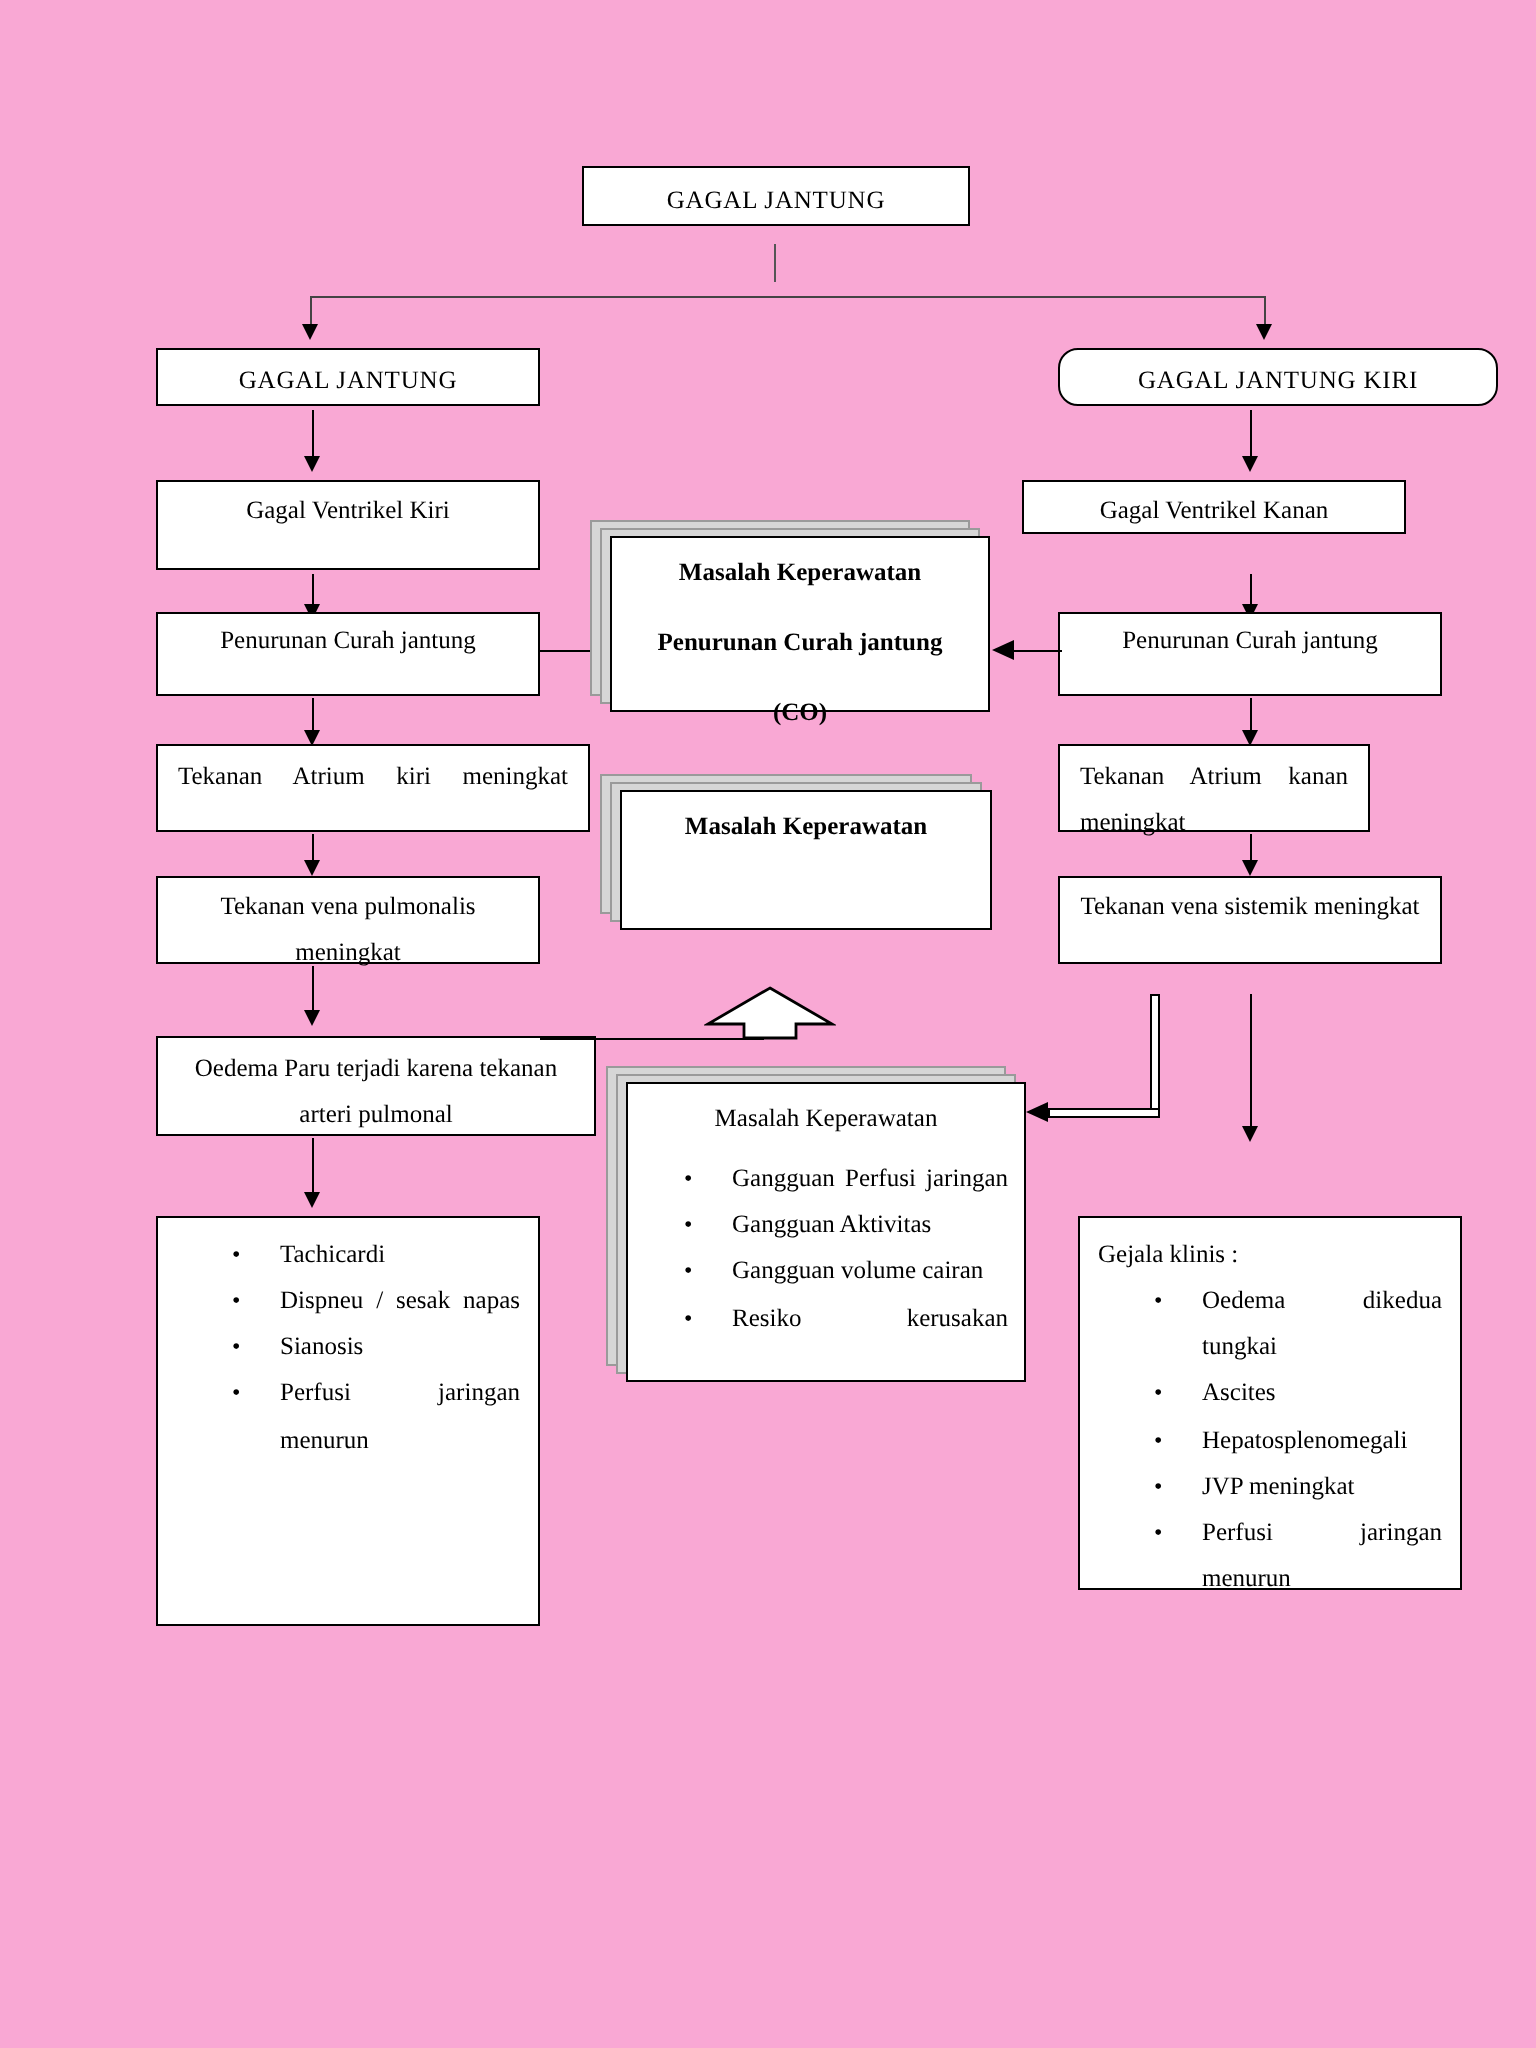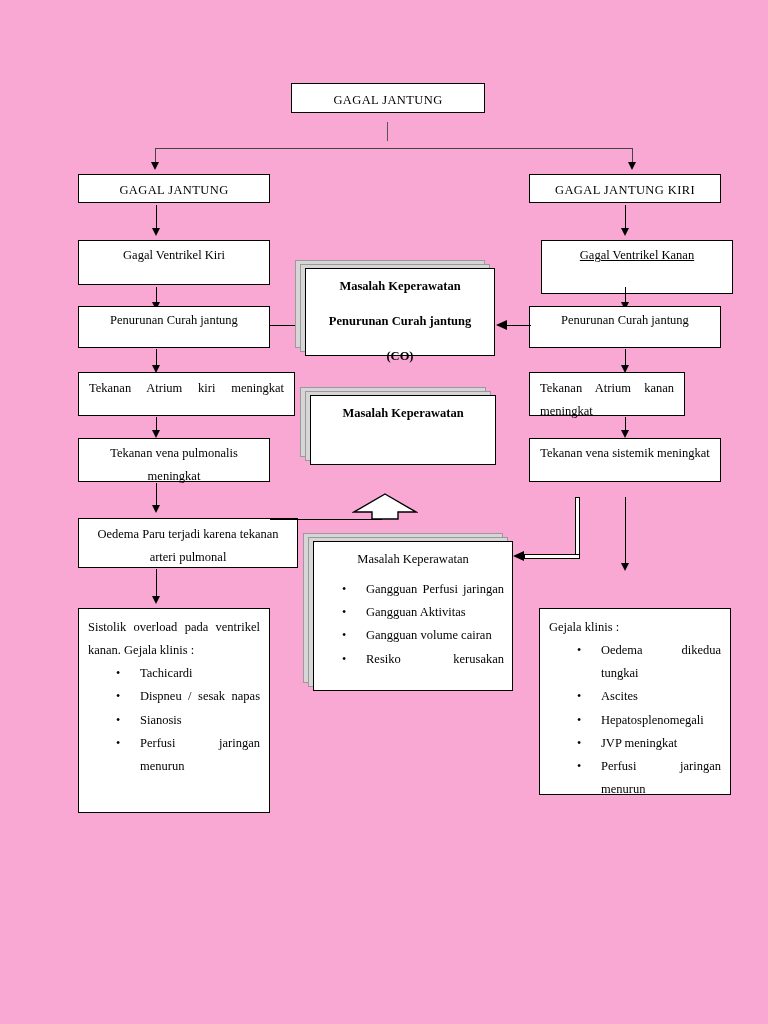--- a/index.html
+++ b/index.html
@@ -187,21 +187,20 @@
     <svg width="66" height="30" viewBox="0 0 66 30">
       <polygon points="33,2 64,20 46,20 46,27 20,27 20,20 2,20" fill="#ffffff" stroke="#000000" stroke-width="1.4"></polygon>
     </svg>
   </div>
 
   <div class="ln vln" style="left:156px; top:569px; height:32px;"></div>
   <div class="arrow-down" style="left:152px; top:596px;"></div>
 
   <div class="box" style="left:78px; top:608px; width:192px; height:205px;">
     <div class="inner" style="padding:7px 9px;">
-      <div style="text-align:justify; text-align-last:left;">Sistolik overload pada ventrikel kanan. Gejala klinis :</div>
       <ul class="bl">
         <li>
           <span class="bullet">•</span>
           <span>Tachicardi</span>
         </li>
         <li class="spread">
           <span class="bullet">•</span>
           <span>Dispneu / sesak napas</span>
         </li>
         <li>
@@ -209,28 +208,28 @@
           <span>Sianosis</span>
         </li>
         <li class="spread">
           <span class="bullet">•</span>
           <span>Perfusi jaringan menurun</span>
         </li>
       </ul>
     </div>
   </div>
 
-  <div class="box center caps" style="left:529px; top:174px; width:192px; height:29px;">
+  <div class="box center caps" style="left:529px; top:174px; width:220px; height:29px;border-radius:10px;">
     <div class="inner" style="padding-top:4px;">GAGAL JANTUNG KIRI</div>
   </div>
 
   <div class="ln vln" style="left:625px; top:205px; height:26px;"></div>
   <div class="arrow-down" style="left:621px; top:228px;"></div>
 
-  <div class="box center" style="left:541px; top:240px; width:192px; height:54px;text-decoration:underline;">
+  <div class="box center" style="left:511px; top:240px; width:192px; height:27px;">
     <div class="inner" style="padding-top:3px;">Gagal Ventrikel Kanan</div>
   </div>
 
   <div class="ln vln" style="left:625px; top:287px; height:19px;"></div>
   <div class="arrow-down" style="left:621px; top:302px;"></div>
 
   <div class="box center" style="left:529px; top:306px; width:192px; height:42px;">
     <div class="inner" style="padding-top:2px;">Penurunan Curah jantung</div>
   </div>
 

